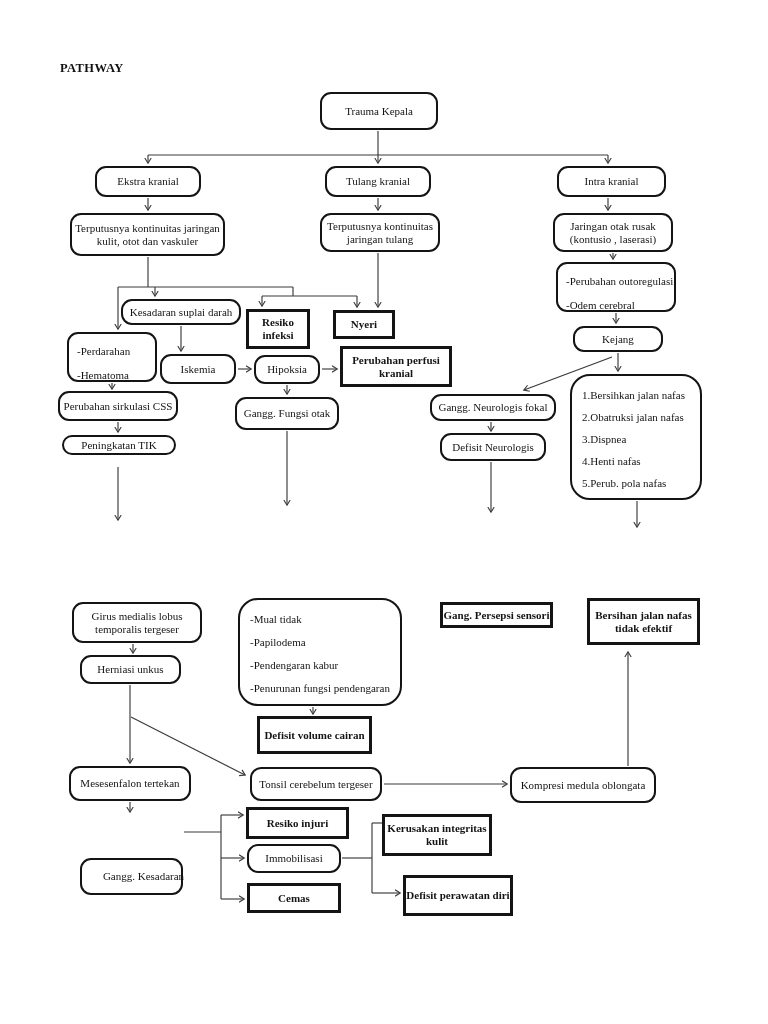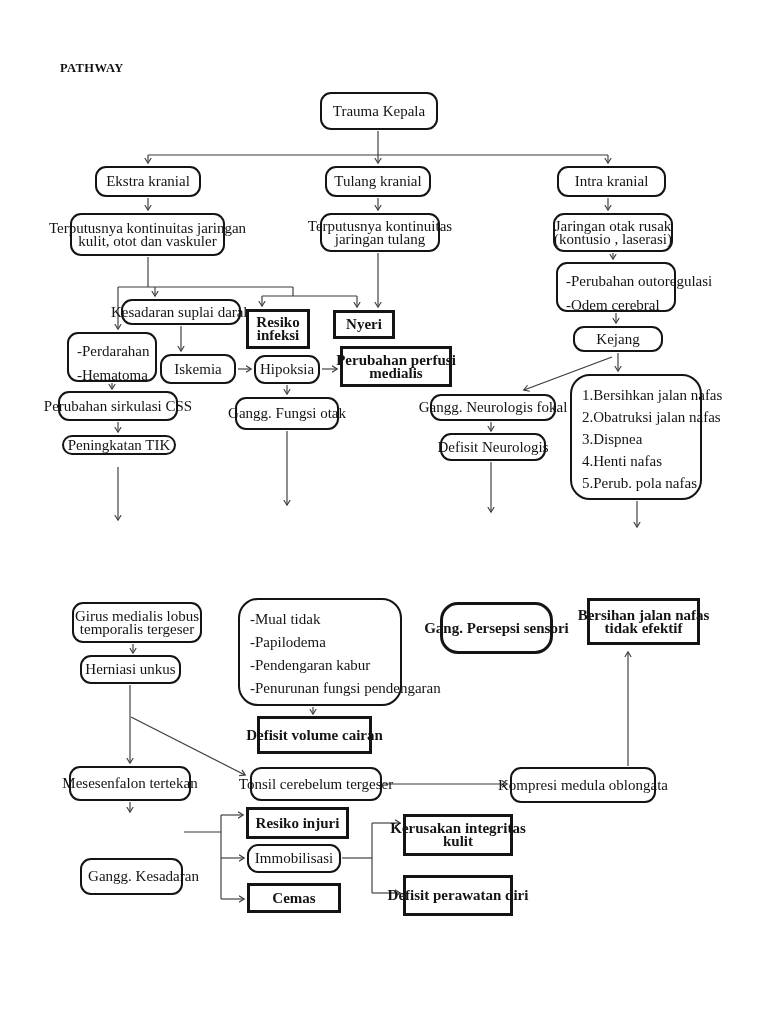--- a/index.html
+++ b/index.html
@@ -13,21 +13,21 @@
   }
   #page-title{
     position:absolute;left:60px;top:61px;
     font-size:12.5px;font-weight:bold;letter-spacing:.4px;
   }
   #edges{position:absolute;left:0;top:0;width:768px;height:1024px;}
   .node{
     position:absolute;box-sizing:border-box;background:#fff;
     border:2px solid #141414;
     display:flex;flex-direction:column;justify-content:center;align-items:center;
-    text-align:center;font-size:15px;line-height:13px;color:#141414;
+    text-align:center;font-size:11px;line-height:13px;color:#141414;
   }
   .node.rounded{border-radius:11px;}
   .node.biground{border-radius:20px;}
   .node.thick{border-width:2.6px;}
   .node.heavy{border-width:3px;border-radius:0;}
   .node.bold{font-weight:bold;}
   .node.left{align-items:flex-start;justify-content:flex-start;text-align:left;}
   .node span{display:block;white-space:nowrap;}
 </style>
 </head>
@@ -141,21 +141,21 @@
         <span>-Hematoma</span>
       </div>
       <div class="node rounded thick" style="left: 160px; top: 354px; width: 76px; height: 30px;">
         <span>Iskemia</span>
       </div>
       <div class="node rounded thick" style="left: 254px; top: 355px; width: 66px; height: 29px;">
         <span>Hipoksia</span>
       </div>
       <div class="node heavy bold" style="left: 340px; top: 346px; width: 112px; height: 41px;">
         <span>Perubahan perfusi</span>
-        <span>medialis</span>
+        <span>kranial</span>
       </div>
       <div class="node rounded thick" style="left: 58px; top: 391px; width: 120px; height: 30px;">
         <span>Perubahan sirkulasi CSS</span>
       </div>
       <div class="node rounded thick" style="left: 62px; top: 435px; width: 114px; height: 20px;">
         <span>Peningkatan TIK</span>
       </div>
       <div class="node rounded thick" style="left: 235px; top: 397px; width: 104px; height: 33px;">
         <span>Gangg. Fungsi otak</span>
       </div>
@@ -181,21 +181,21 @@
       </div>
       <div class="node biground thick left" style="left: 238px; top: 598px; width: 164px; height: 108px; line-height: 23px; padding-top: 8px; padding-left: 10px;">
         <span>-Mual tidak</span>
         <span>-Papilodema</span>
         <span>-Pendengaran kabur</span>
         <span>-Penurunan fungsi pendengaran</span>
       </div>
       <div class="node heavy bold" style="left: 257px; top: 716px; width: 115px; height: 38px;">
         <span>Defisit volume cairan</span>
       </div>
-      <div class="node heavy bold" style="left: 440px; top: 602px; width: 113px; height: 52px; border-radius: 18px;">
+      <div class="node heavy bold" style="left: 440px; top: 602px; width: 113px; height: 26px;">
         <span>Gang. Persepsi sensori</span>
       </div>
       <div class="node heavy bold" style="left: 587px; top: 598px; width: 113px; height: 47px;">
         <span>Bersihan jalan nafas</span>
         <span>tidak efektif</span>
       </div>
       <div class="node rounded thick" style="left: 69px; top: 766px; width: 122px; height: 35px;">
         <span>Mesesenfalon tertekan</span>
       </div>
       <div class="node rounded thick" style="left: 250px; top: 767px; width: 132px; height: 34px;">
@@ -209,21 +209,21 @@
       </div>
       <div class="node heavy bold" style="left: 246px; top: 807px; width: 103px; height: 32px;">
         <span>Resiko injuri</span>
       </div>
       <div class="node rounded thick" style="left: 247px; top: 844px; width: 94px; height: 29px;">
         <span>Immobilisasi</span>
       </div>
       <div class="node heavy bold" style="left: 247px; top: 883px; width: 94px; height: 30px;">
         <span>Cemas</span>
       </div>
-      <div class="node heavy bold" style="left: 403px; top: 814px; width: 110px; height: 42px;">
+      <div class="node heavy bold" style="left: 382px; top: 814px; width: 110px; height: 42px;">
         <span>Kerusakan integritas</span>
         <span>kulit</span>
       </div>
       <div class="node heavy bold" style="left: 403px; top: 875px; width: 110px; height: 41px;">
         <span>Defisit perawatan diri</span>
       </div>
     </div>
 </div>
 
 </body></html>

